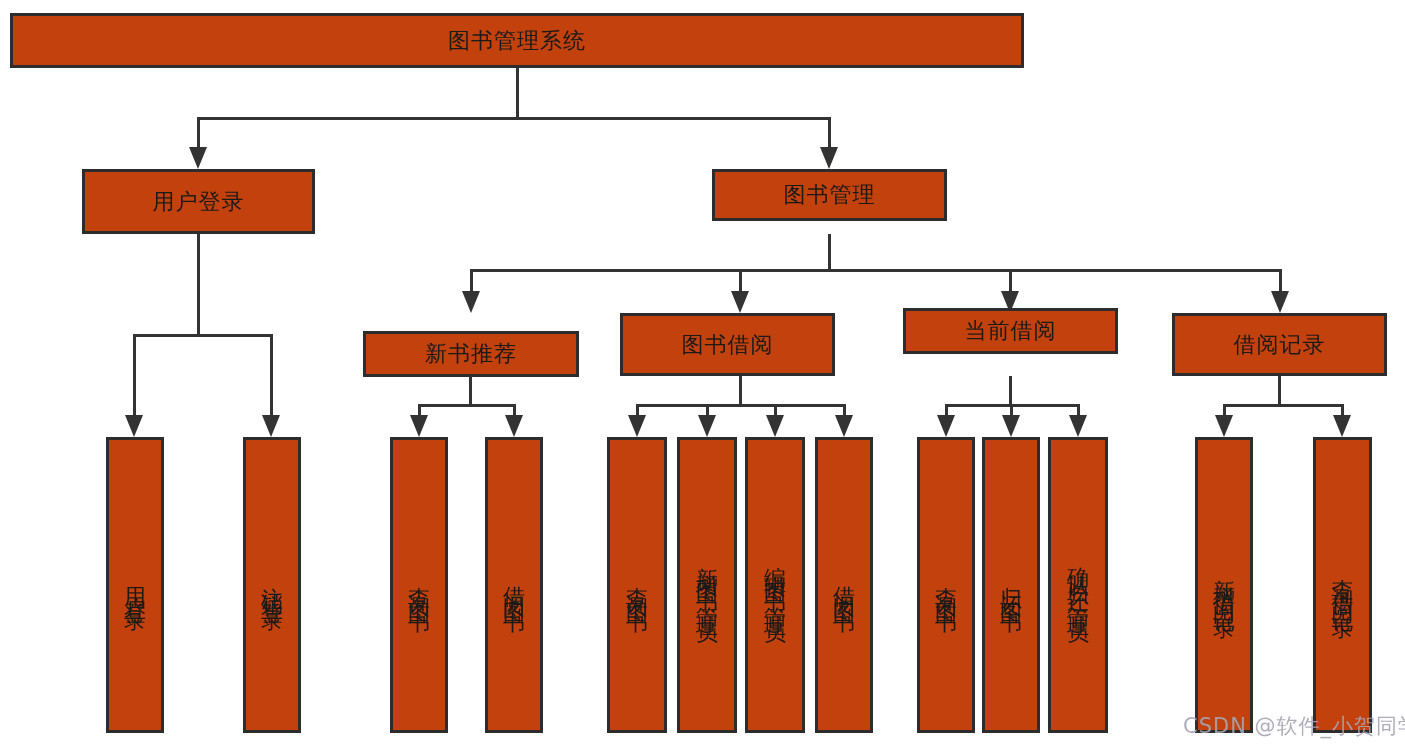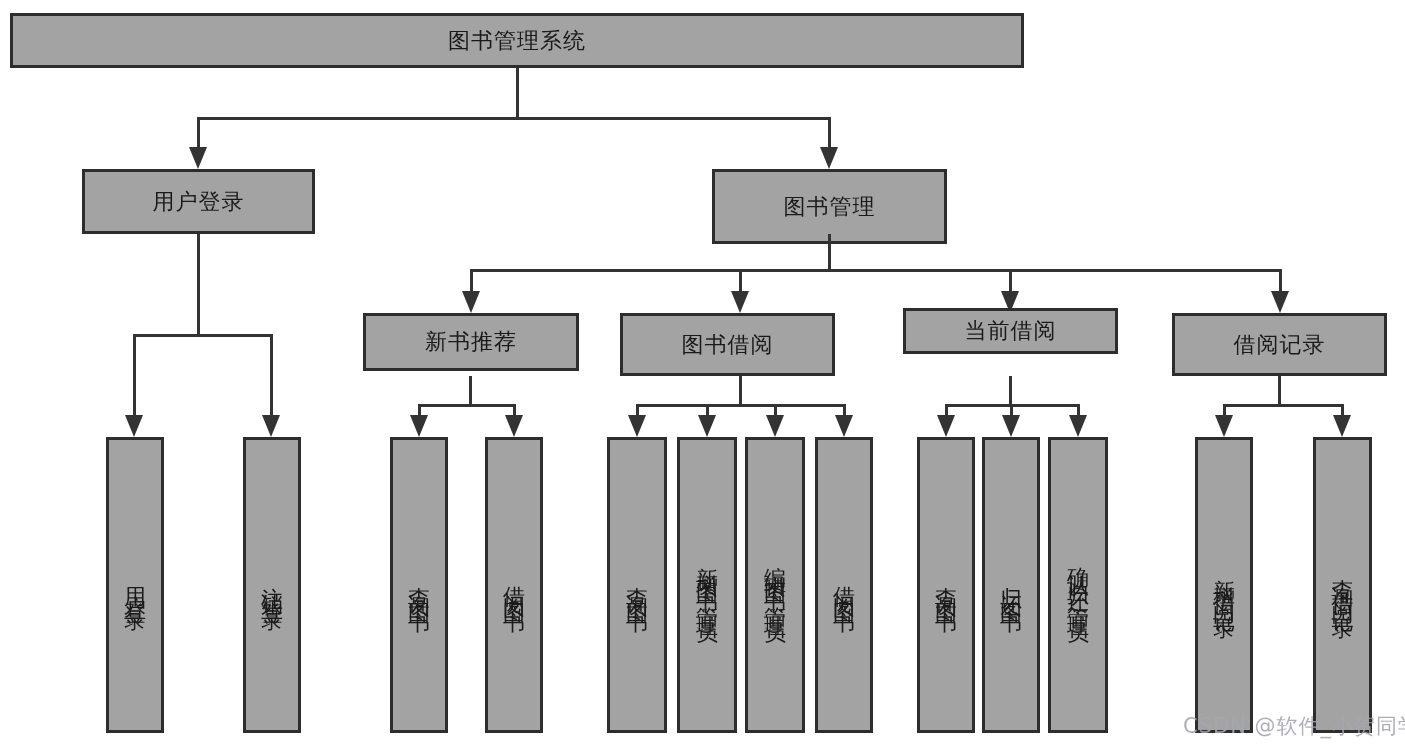--- a/index.html
+++ b/index.html
@@ -7,21 +7,21 @@
     position:relative;
     width:1405px; height:747px;
     background:#ffffff;
     font-family:"DejaVu Sans", sans-serif;
     overflow:hidden;
   }
   .box {
     position:absolute;
     box-sizing:border-box;
     border:3px solid #2d2d2d;
-    background:#a3a3a3;
+    background:#c2410c;
     display:flex;
     align-items:center;
     justify-content:center;
     color:#1a1a1a;
   }
   .box.h span {
     font-size:22px;
     letter-spacing:1px;
     white-space:nowrap;
   }
@@ -68,21 +68,21 @@
   <div class="vl" style="left:516px;top:68px;height:52px"></div>
   <div class="hl" style="left:197px;top:117px;width:634px"></div>
   <div class="st" style="left:197px;top:117px;height:35px"></div>
   <div class="ah" style="left:189px;top:147px"></div>
   <div class="st" style="left:828px;top:117px;height:35px"></div>
   <div class="ah" style="left:820px;top:147px"></div>
 
   <div class="box h" style="left:82px;top:169px;width:233px;height:65px">
     <span>用户登录</span>
   </div>
-  <div class="box h" style="left:712px;top:169px;width:235px;height:75px">
+  <div class="box h" style="left:712px;top:169px;width:235px;height:52px">
     <span>图书管理</span>
   </div>
 
   <div class="vl" style="left:197px;top:234px;height:102px"></div>
   <div class="hl" style="left:133px;top:334px;width:140px"></div>
   <div class="st" style="left:133px;top:334px;height:83px"></div>
   <div class="ah" style="left:125px;top:415px"></div>
   <div class="st" style="left:270px;top:334px;height:83px"></div>
   <div class="ah" style="left:262px;top:415px"></div>
 
@@ -90,21 +90,21 @@
   <div class="hl" style="left:470px;top:269px;width:811px"></div>
   <div class="st" style="left:470px;top:269px;height:25px"></div>
   <div class="ah" style="left:462px;top:291px"></div>
   <div class="st" style="left:739px;top:269px;height:25px"></div>
   <div class="ah" style="left:731px;top:291px"></div>
   <div class="st" style="left:1009px;top:269px;height:25px"></div>
   <div class="ah" style="left:1001px;top:291px"></div>
   <div class="st" style="left:1279px;top:269px;height:25px"></div>
   <div class="ah" style="left:1271px;top:291px"></div>
 
-  <div class="box h" style="left:363px;top:313px;width:216px;height:58px">
+  <div class="box h" style="left:363px;top:331px;width:216px;height:46px">
     <span>新书推荐</span>
   </div>
   <div class="box h" style="left:620px;top:313px;width:215px;height:63px">
     <span>图书借阅</span>
   </div>
   <div class="box h" style="left:903px;top:308px;width:215px;height:46px">
     <span>当前借阅</span>
   </div>
   <div class="box h" style="left:1172px;top:313px;width:215px;height:63px">
     <span>借阅记录</span>

